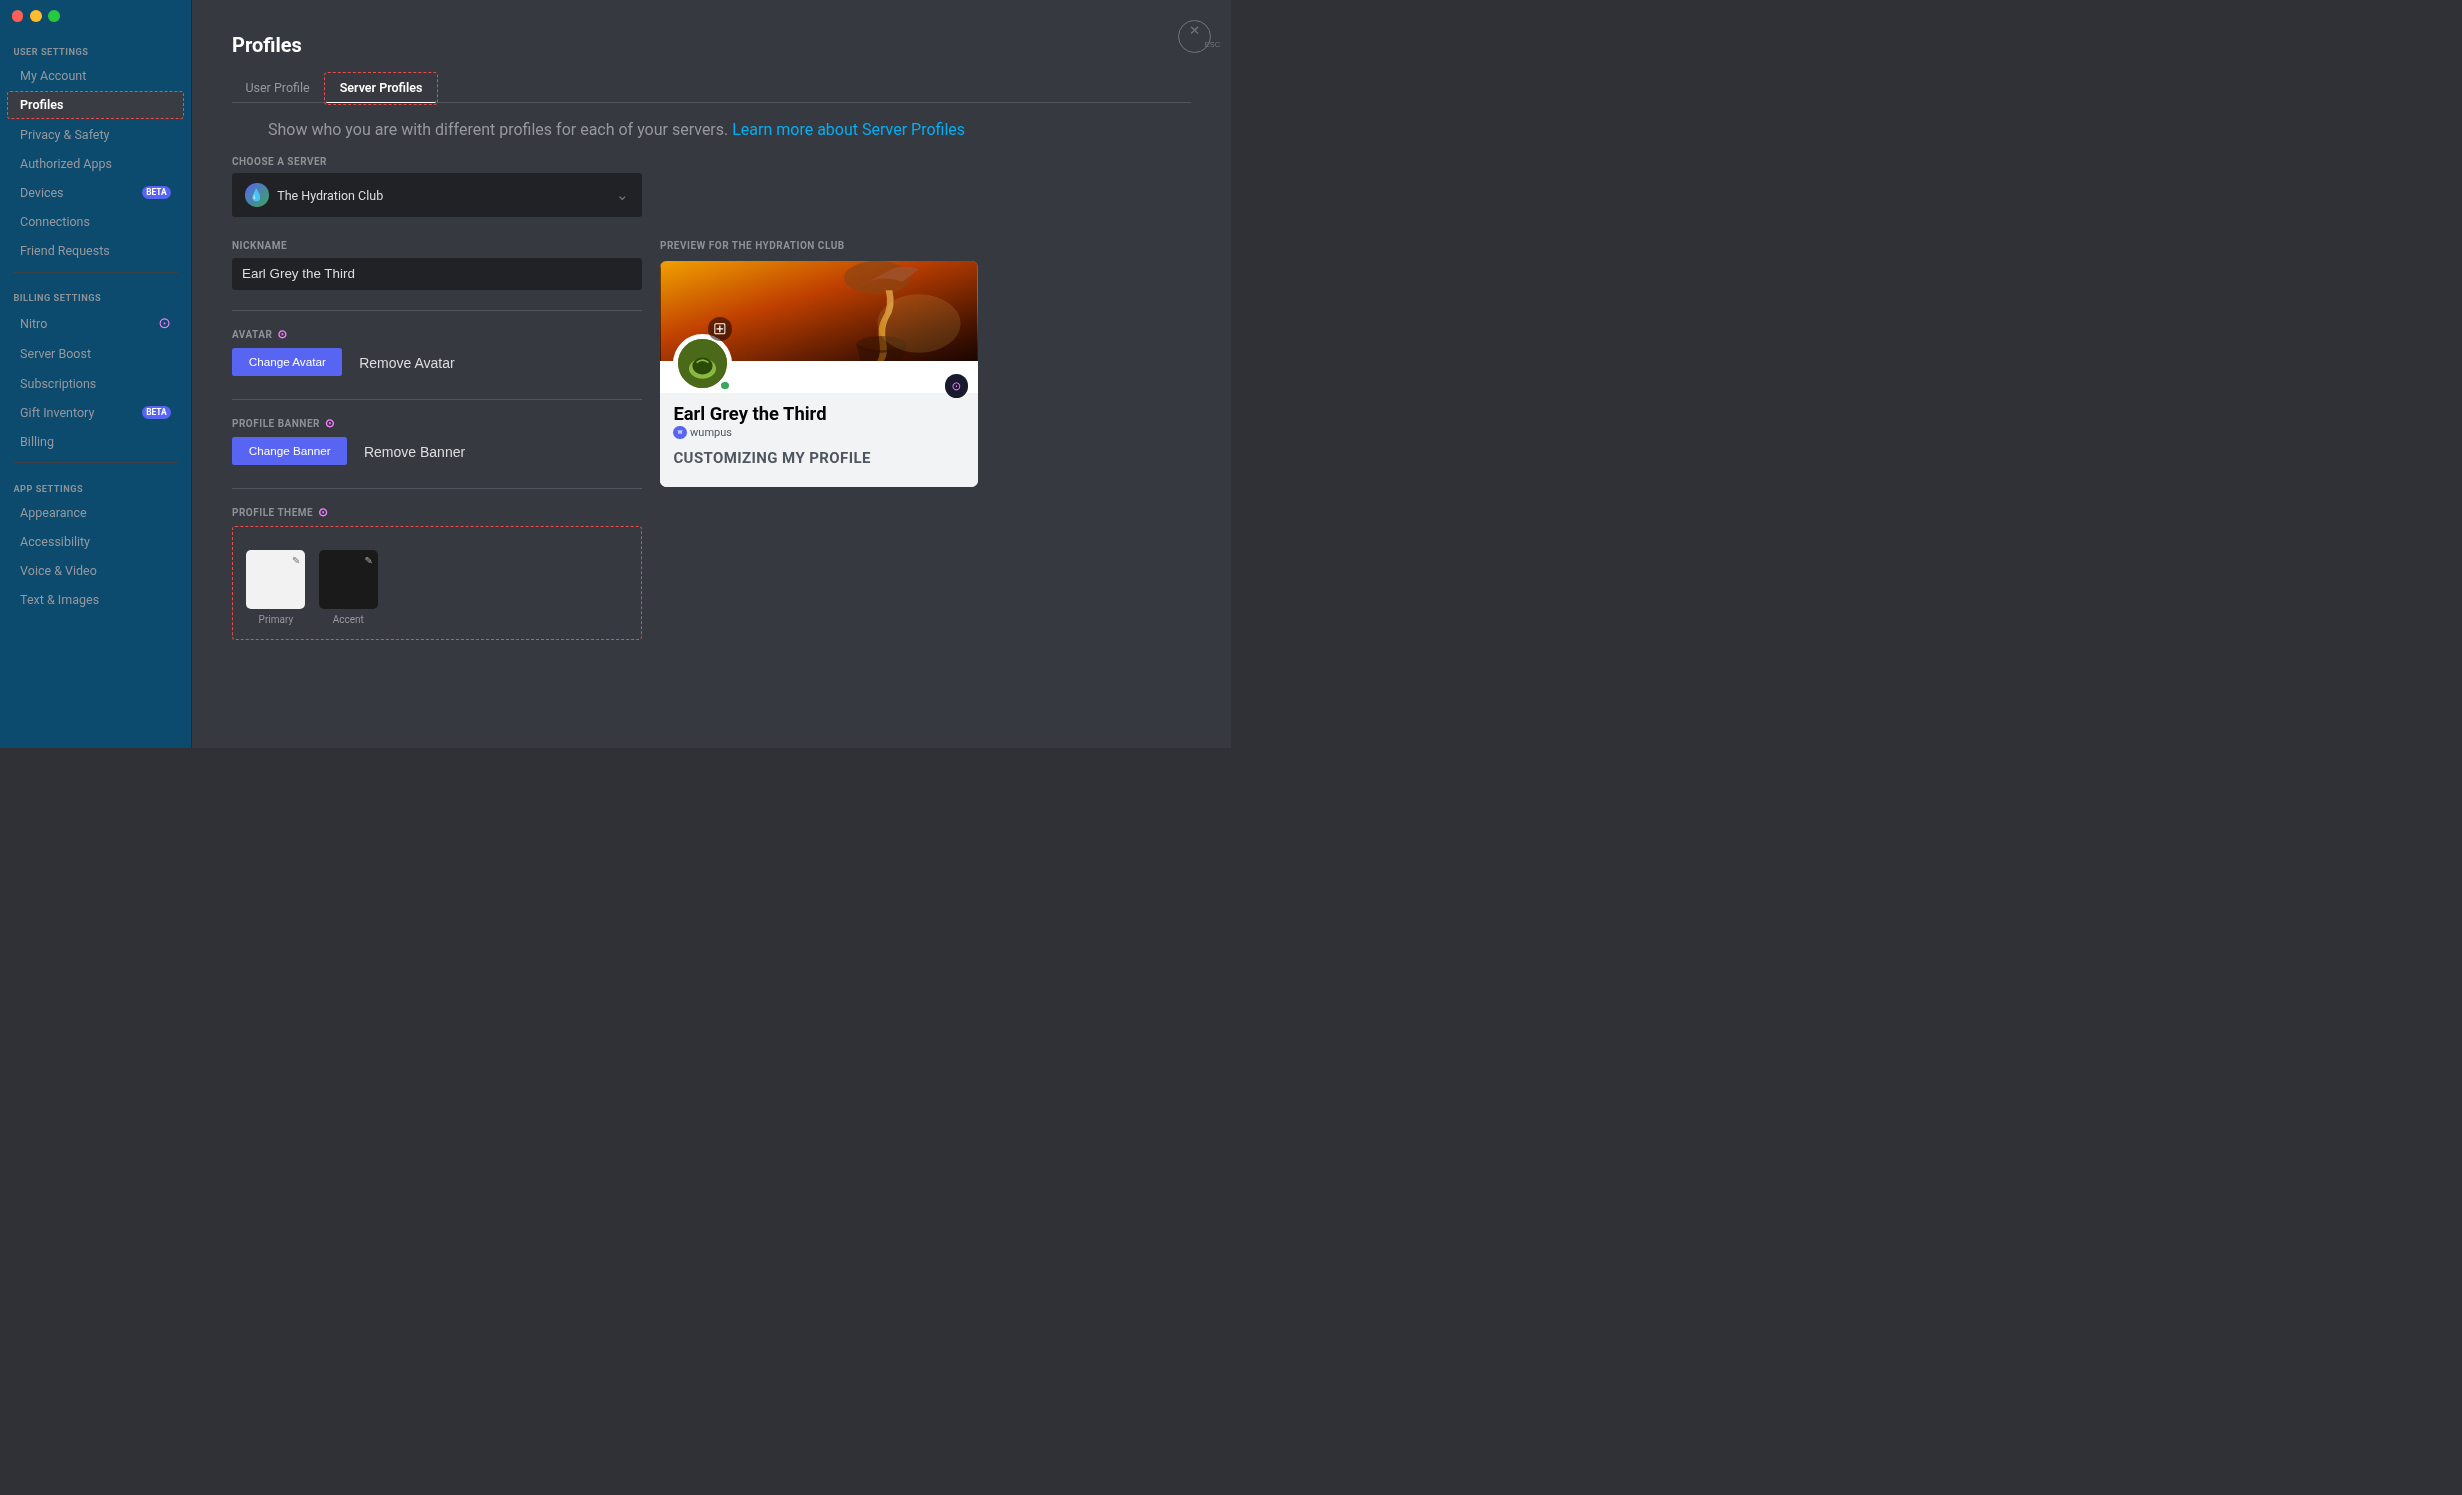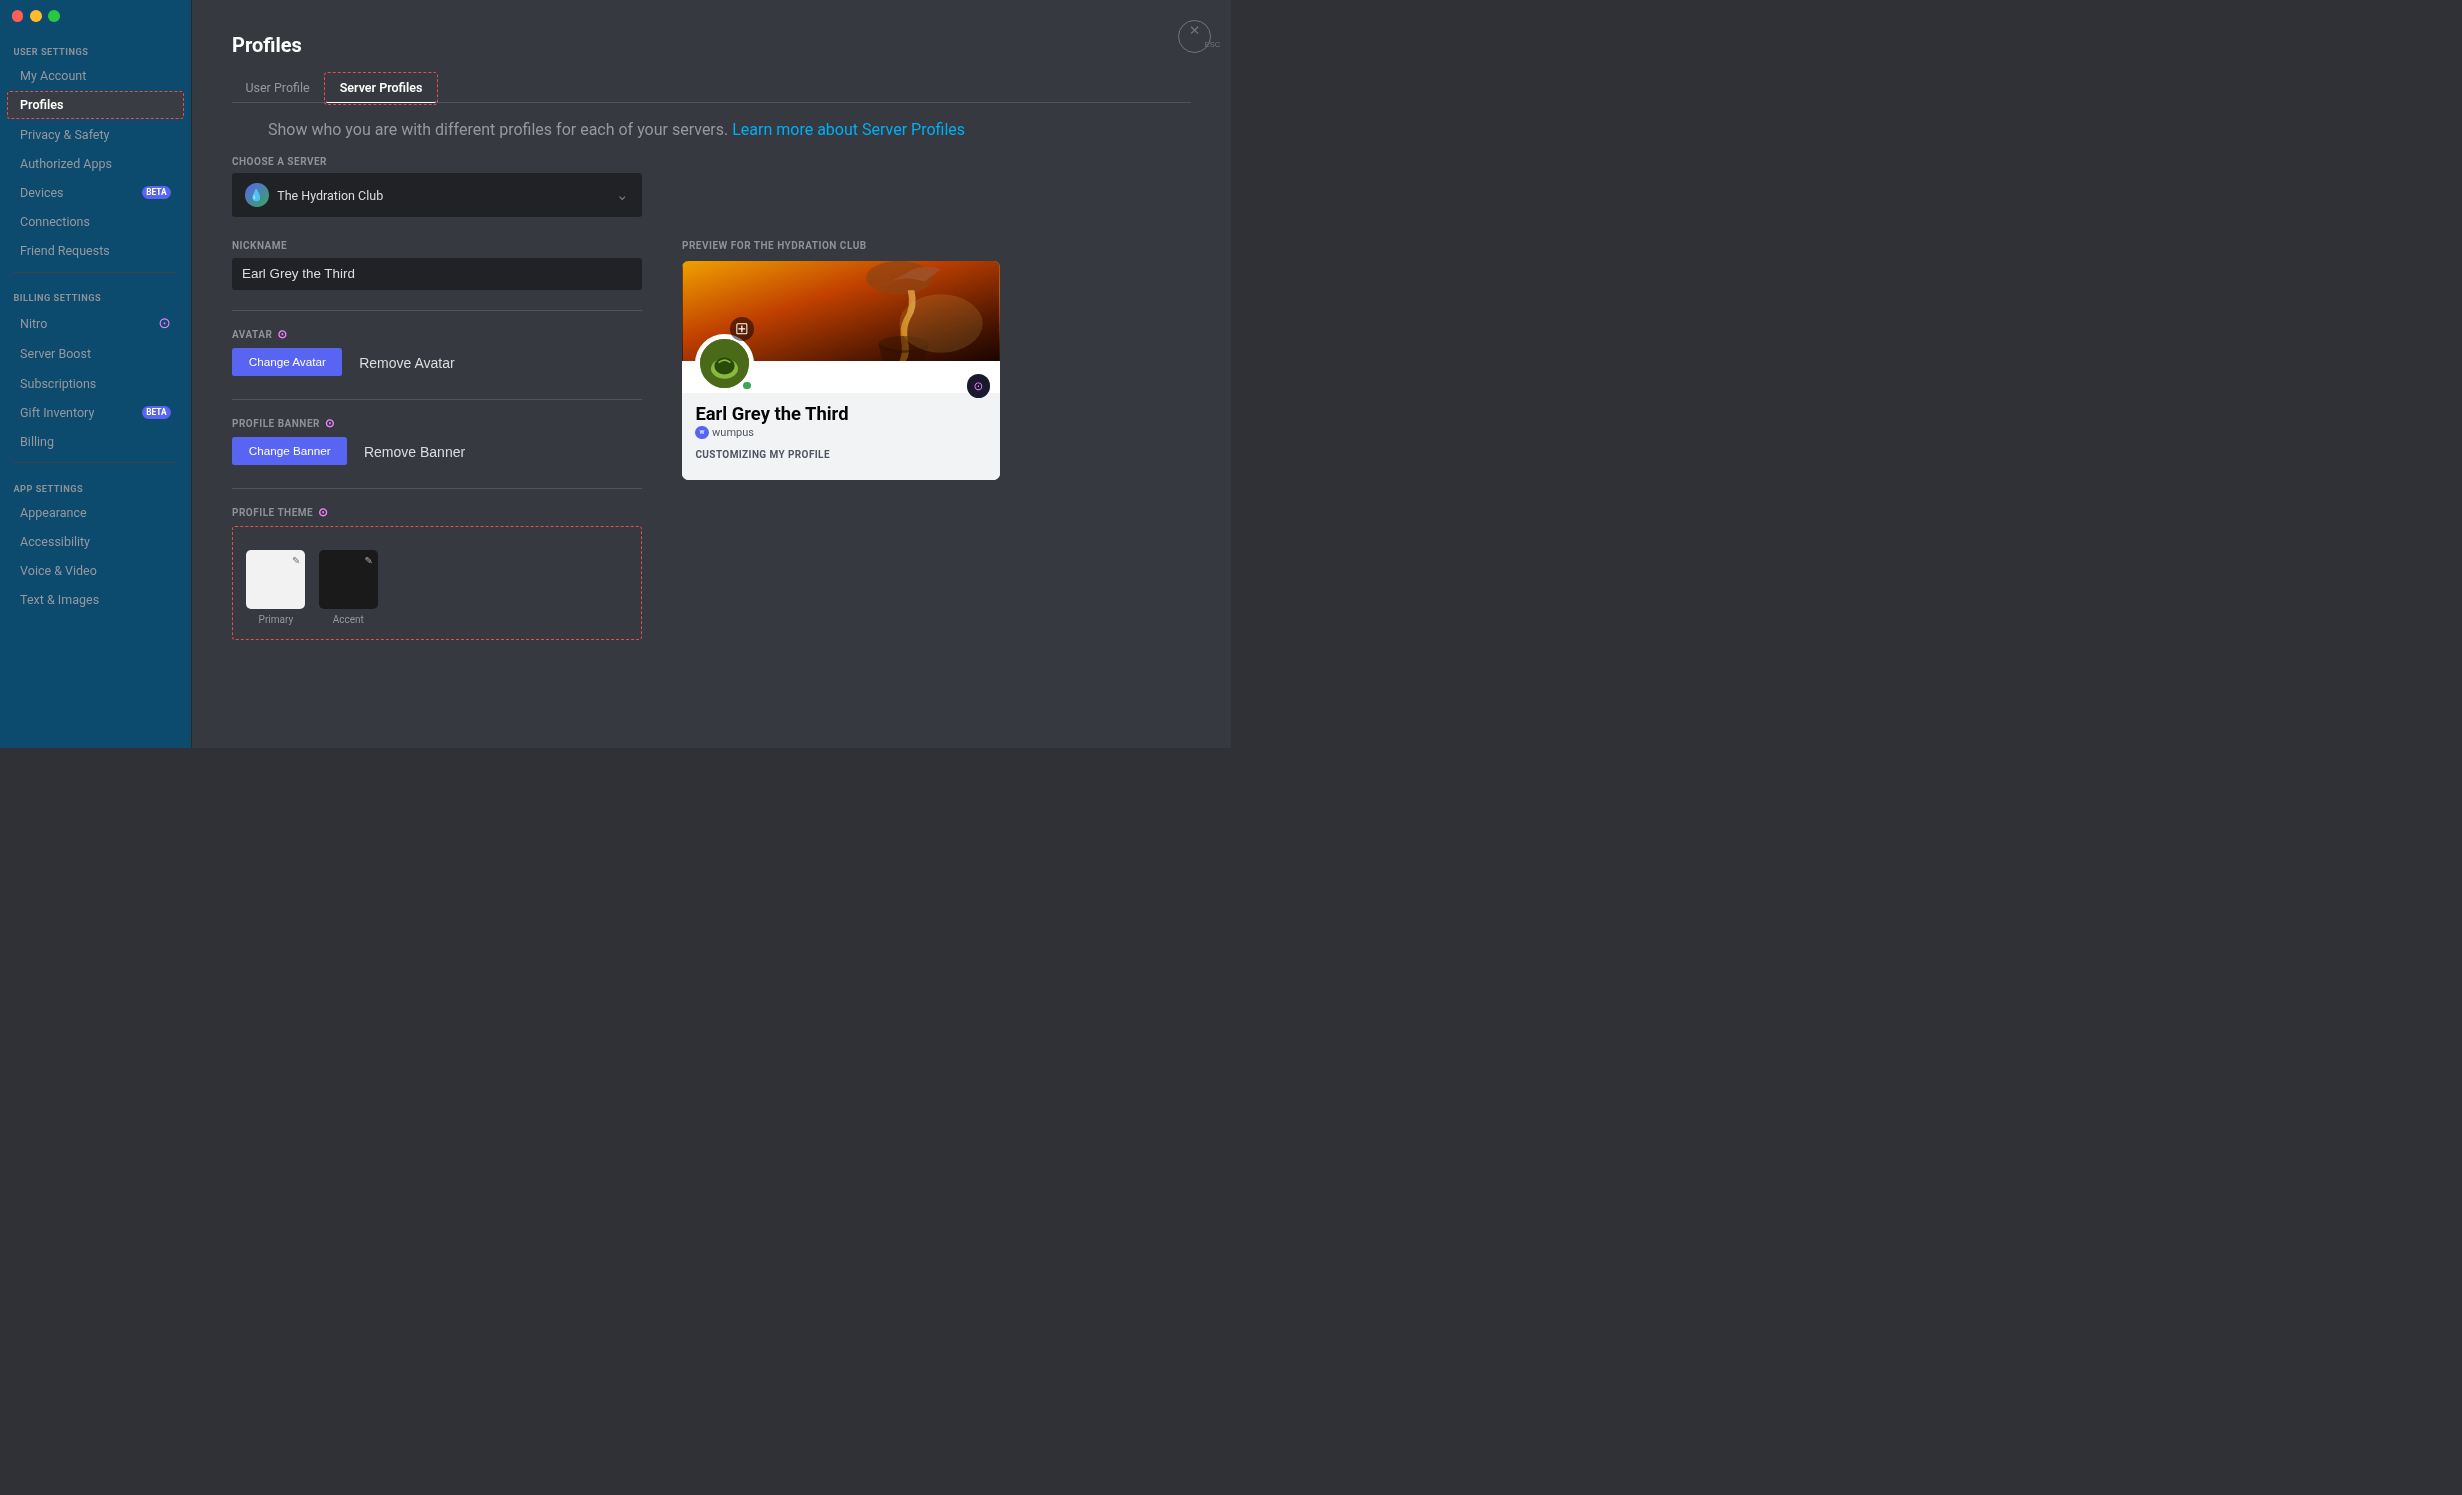--- a/index.html
+++ b/index.html
@@ -216,21 +216,21 @@
       font-size: 12.5px;
     }
     .chevron-down {
       color: #72767d;
       font-size: 15px;
     }
 
     
     .two-col {
       display: flex;
-      gap: 40px;
+      gap: 18px;
     }
     .left-col {
       flex: 1;
       max-width: 410px;
     }
     .right-col {
       width: 335px;
     }
 
     
@@ -446,21 +446,21 @@
       background: #5865f2;
       border-radius: 50%;
       display: flex;
       align-items: center;
       justify-content: center;
       font-size: 6.7px;
       color: white;
     }
 
     .card-customizing {
-      font-size: 10px;
+      font-size: 15px;
       font-weight: 700;
       color: #4f5660;
       text-transform: uppercase;
       letter-spacing: 0.4px;
       margin-bottom: 6.7px;
     }
 
     .activity-item {
       display: flex;
       align-items: center;

